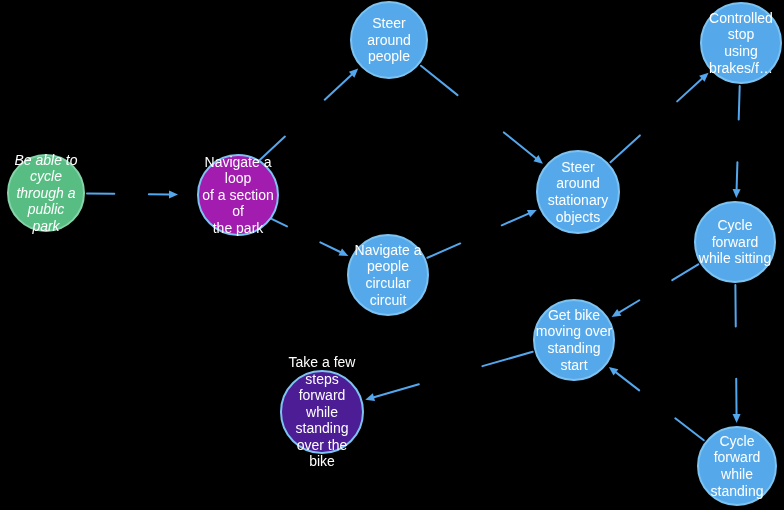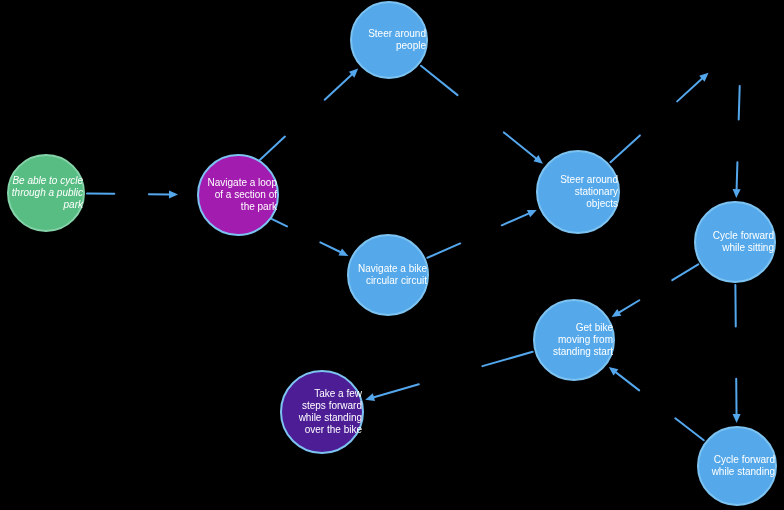--- a/index.html
+++ b/index.html
@@ -24,26 +24,25 @@
     border-radius: 50%;
     box-sizing: border-box;
     display: flex;
     align-items: center;
     justify-content: center;
     text-align: center;
     cursor: pointer;
   }
   .node .label {
     white-space: pre-line;
-    font-size: 10px;
+    font-size: 14px;
     line-height: 1.18;
     color: #ffffff;
     width: 100%;
     pointer-events: none;
-    text-align: right;
   }
 </style>
 </head>
 <body>
 
 <div class="canvas" style="width: 784px; height: 510px; background: rgb(0, 0, 0);">
   <svg class="edges-layer" width="784" height="510">
       <g>
         <line x1="86.99735304560878" y1="193.46587901188192" x2="114.29899932212038" y2="193.77612499229681" stroke="#54a7ec" stroke-width="2" stroke-linecap="round"></line>
         <line x1="148.88108460570177" y1="194.1691032341557" x2="169.00342167274962" y2="194.39776615537215" stroke="#54a7ec" stroke-width="2" stroke-linecap="round"></line>
@@ -108,35 +107,39 @@
     <div class="node" style="left: 197px; top: 154px; width: 82px; height: 82px; background: #a21caf; border: 2.5px solid rgb(125, 195, 242);">
       <div class="label">Navigate a loop
 of a section of
 the park</div>
     </div>
     <div class="node" style="left: 350px; top: 1px; width: 78px; height: 78px; background: rgb(85, 169, 234); border: 2.5px solid rgb(125, 195, 242);">
       <div class="label">Steer around
 people</div>
     </div>
     <div class="node" style="left: 347px; top: 234px; width: 82px; height: 82px; background: rgb(85, 169, 234); border: 2.5px solid rgb(125, 195, 242);">
-      <div class="label">Navigate a bike
+      <div class="label">Navigate a people
 circular circuit</div>
     </div>
     <div class="node" style="left: 536px; top: 150px; width: 84px; height: 84px; background: rgb(85, 169, 234); border: 2.5px solid rgb(125, 195, 242);">
       <div class="label">Steer around
 stationary
 objects</div>
     </div>
+    <div class="node" style="left: 700px; top: 2px; width: 82px; height: 82px; background: rgb(85, 169, 234); border: 2.5px solid rgb(125, 195, 242);">
+      <div class="label">Controlled stop
+using brakes/f…</div>
+    </div>
     <div class="node" style="left: 694px; top: 201px; width: 82px; height: 82px; background: rgb(85, 169, 234); border: 2.5px solid rgb(125, 195, 242);">
       <div class="label">Cycle forward
 while sitting</div>
     </div>
     <div class="node" style="left: 533px; top: 299px; width: 82px; height: 82px; background: rgb(85, 169, 234); border: 2.5px solid rgb(125, 195, 242);">
       <div class="label">Get bike
-moving from
+moving over
 standing start</div>
     </div>
     <div class="node" style="left: 280px; top: 370px; width: 84px; height: 84px; background: #4c1d95; border: 2.5px solid rgb(125, 195, 242);">
       <div class="label">Take a few
 steps forward
 while standing
 over the bike</div>
     </div>
     <div class="node" style="left: 697px; top: 426px; width: 80px; height: 80px; background: rgb(85, 169, 234); border: 2.5px solid rgb(125, 195, 242);">
       <div class="label">Cycle forward

